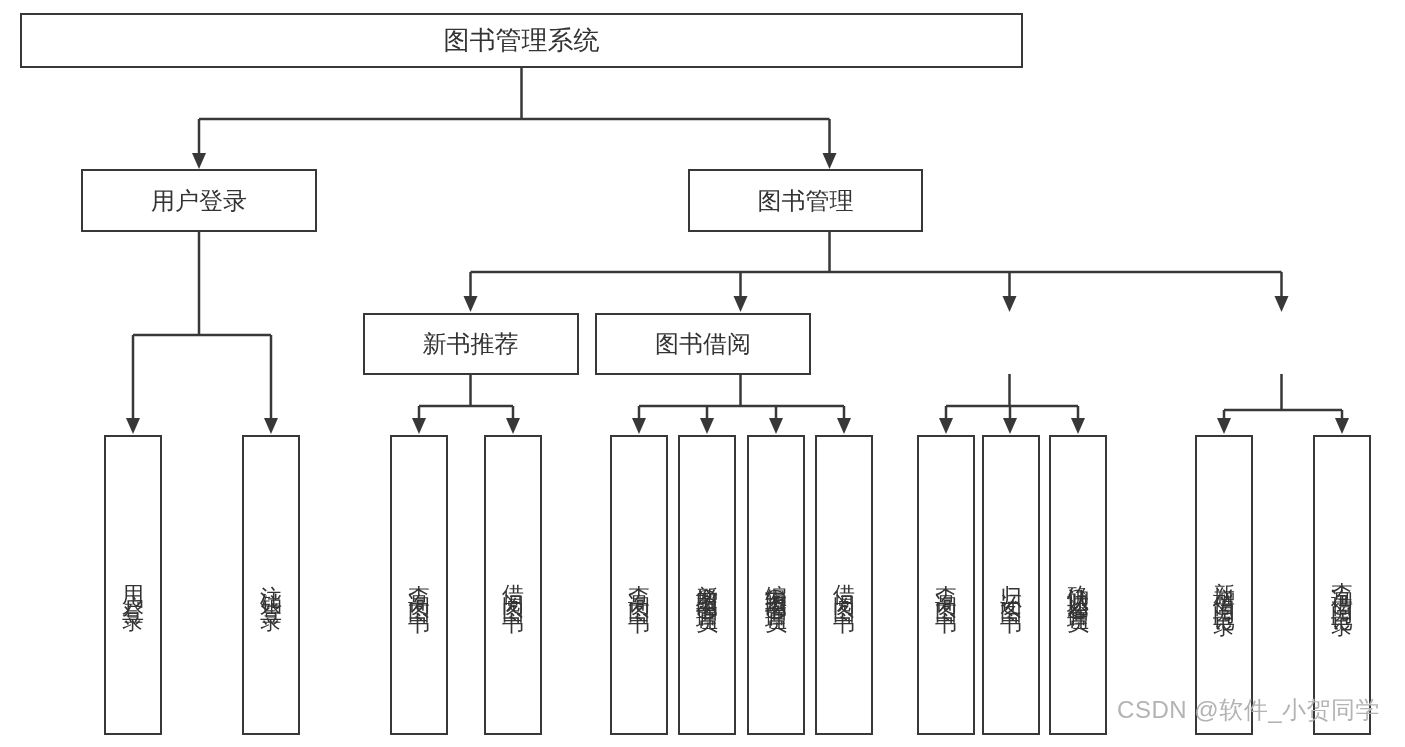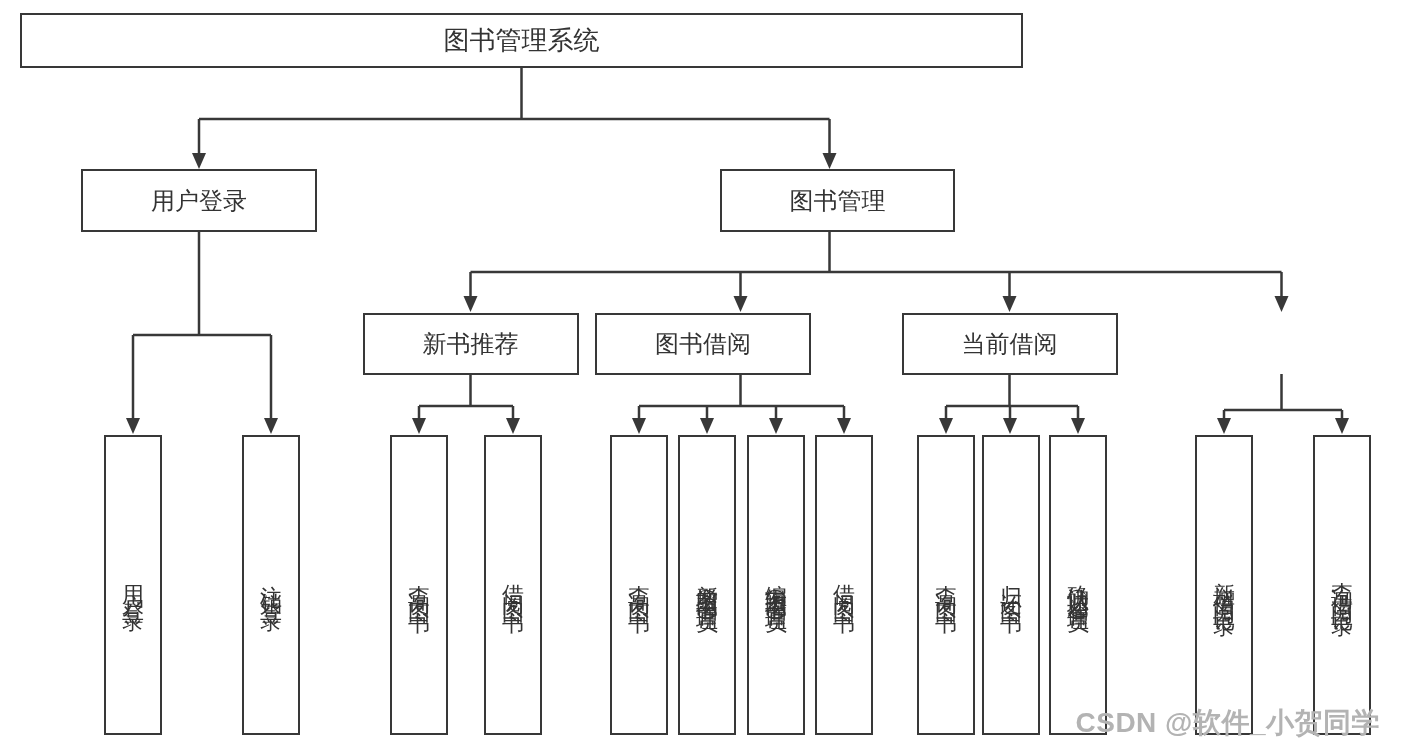--- a/index.html
+++ b/index.html
@@ -34,26 +34,25 @@
     writing-mode:vertical-rl;
     text-orientation:mixed;
     letter-spacing:9px;
     line-height:1;
     white-space:nowrap;
   }
   .vtext.mid{letter-spacing:7px;}
   .vtext.long{letter-spacing:4px;}
   .watermark{
     position:absolute;
-    right:4px;bottom:5px;
-    font-size:28px;
+    right:4px;bottom:21px;
+    font-size:24px;
     color:var(--wm);
     z-index:5;
     letter-spacing:0.5px;
-    font-weight:bold;
   }
 </style>
 </head>
 <body>
 
 <div class="canvas">
 
   <svg class="connectors" width="1405" height="747" viewBox="0 0 1405 747">
     <g stroke="#383838" stroke-width="2.5" fill="none">
 
@@ -94,32 +93,29 @@
     </g>
   </svg>
 
   <div class="node root-node">
     <span>图书管理系统</span>
   </div>
 
   <div class="node l2-node" style="left:81px;width:236px;">
     <span>用户登录</span>
   </div>
-  <div class="node l2-node" style="left:720px;width:235px;">
+  <div class="node l2-node" style="left:688px;width:235px;">
     <span>图书管理</span>
   </div>
 
   <div class="node l3-node" style="left:362.5px;">
     <span>新书推荐</span>
   </div>
   <div class="node l3-node" style="left:595px;">
     <span>图书借阅</span>
-  </div>
-  <div class="node l3-node" style="left:901.5px;">
-    <span>当前借阅</span>
   </div>
 
   <div class="node leaf" style="left:104px;">
     <span class="vtext">用户登录</span>
   </div>
   <div class="node leaf" style="left:242px;">
     <span class="vtext">注销登录</span>
   </div>
   <div class="node leaf" style="left:390px;">
     <span class="vtext">查询图书</span>

